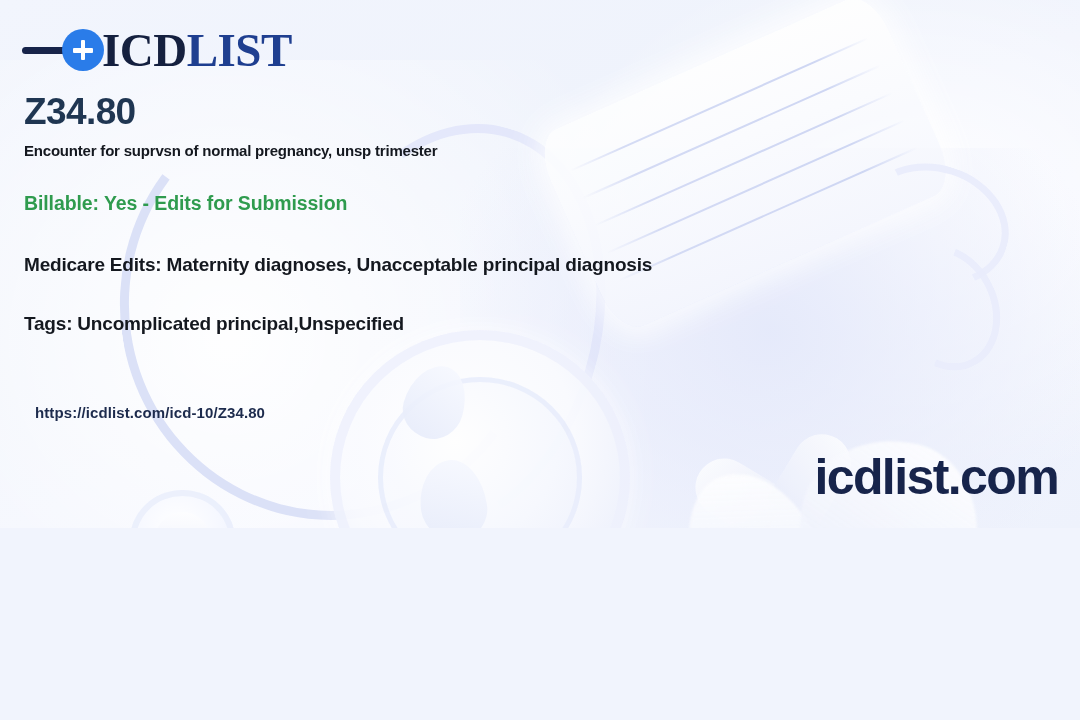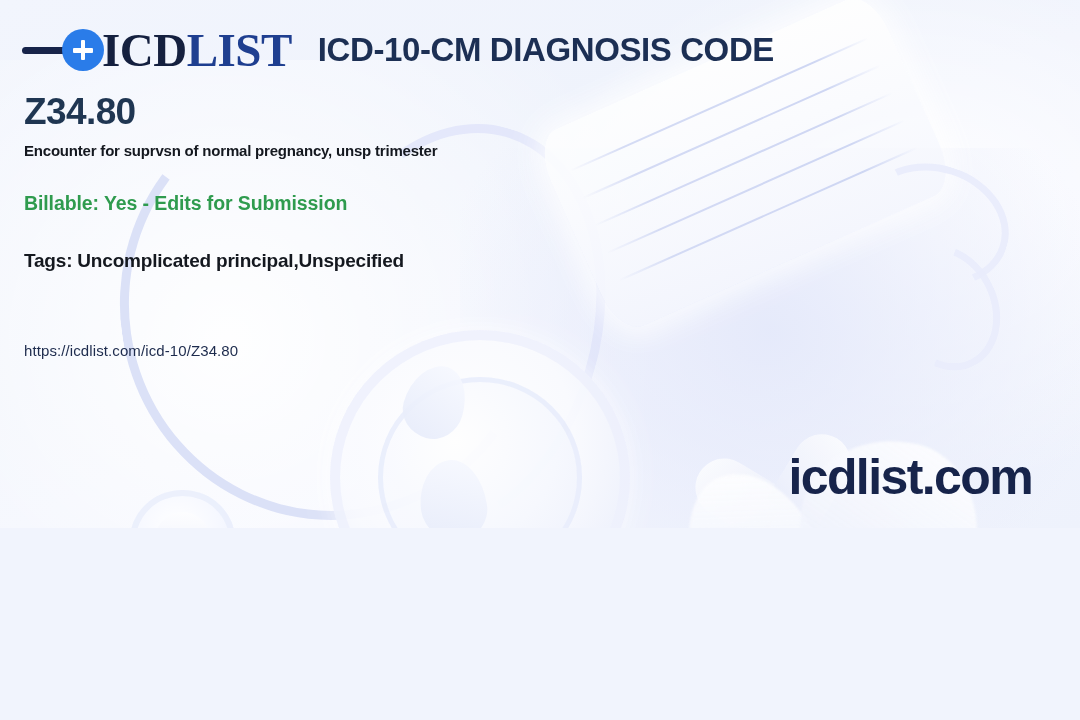--- a/index.html
+++ b/index.html
@@ -337,29 +337,30 @@
     font-weight: bold;
     color: #14181f;
     letter-spacing: -0.2px;
     line-height: 1.35;
   }
   .meta-row.tags { margin-top: 33px; }
 
   .url {
     margin-top: 68px;
     font-size: 15px;
-    font-weight: normal;
+    font-weight: bold;
     color: #1d2b4d;
     letter-spacing: 0.1px;
+    margin-left: 11px;
   }
 
   
   .watermark {
     position: absolute;
-    right: 48px;
+    right: 22px;
     bottom: 26px;
     font-size: 50px;
     font-weight: bold;
     color: #17244b;
     letter-spacing: -1.6px;
     line-height: 1;
     z-index: 5;
   }
 </style>
 </head>
@@ -401,31 +402,31 @@
     <div class="pill p2"></div>
     <div class="pill p3"></div>
   </div>
 
   <div class="header">
     <div class="logo">
       <span class="logo-dash"></span>
       <span class="logo-plus"></span>
       <span class="logo-word"><span class="icd">ICD</span><span class="list">LIST</span></span>
     </div>
-    <div class="header-title">ICD-10-CM DIAGNOSIS CODE</div>
   </div>
 
   <div class="content">
 
     <div class="code">Z34.80</div>
 
     <div class="code-desc">Encounter for suprvsn of normal pregnancy, unsp trimester</div>
 
     <div class="billable">Billable: Yes - Edits for Submission</div>
 
+    <div class="meta-row">Medicare Edits: Maternity diagnoses, Unacceptable principal diagnosis</div>
 
     <div class="meta-row tags">Tags: Uncomplicated principal,Unspecified</div>
 
     <div class="url">https://icdlist.com/icd-10/Z34.80</div>
   </div>
 
   <div class="watermark">icdlist.com</div>
 
 </div>
 

